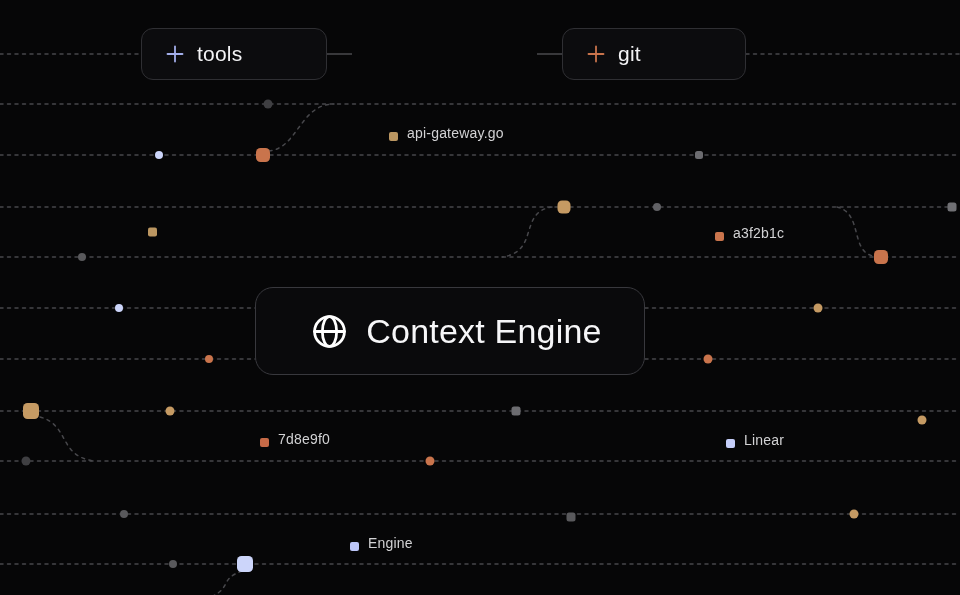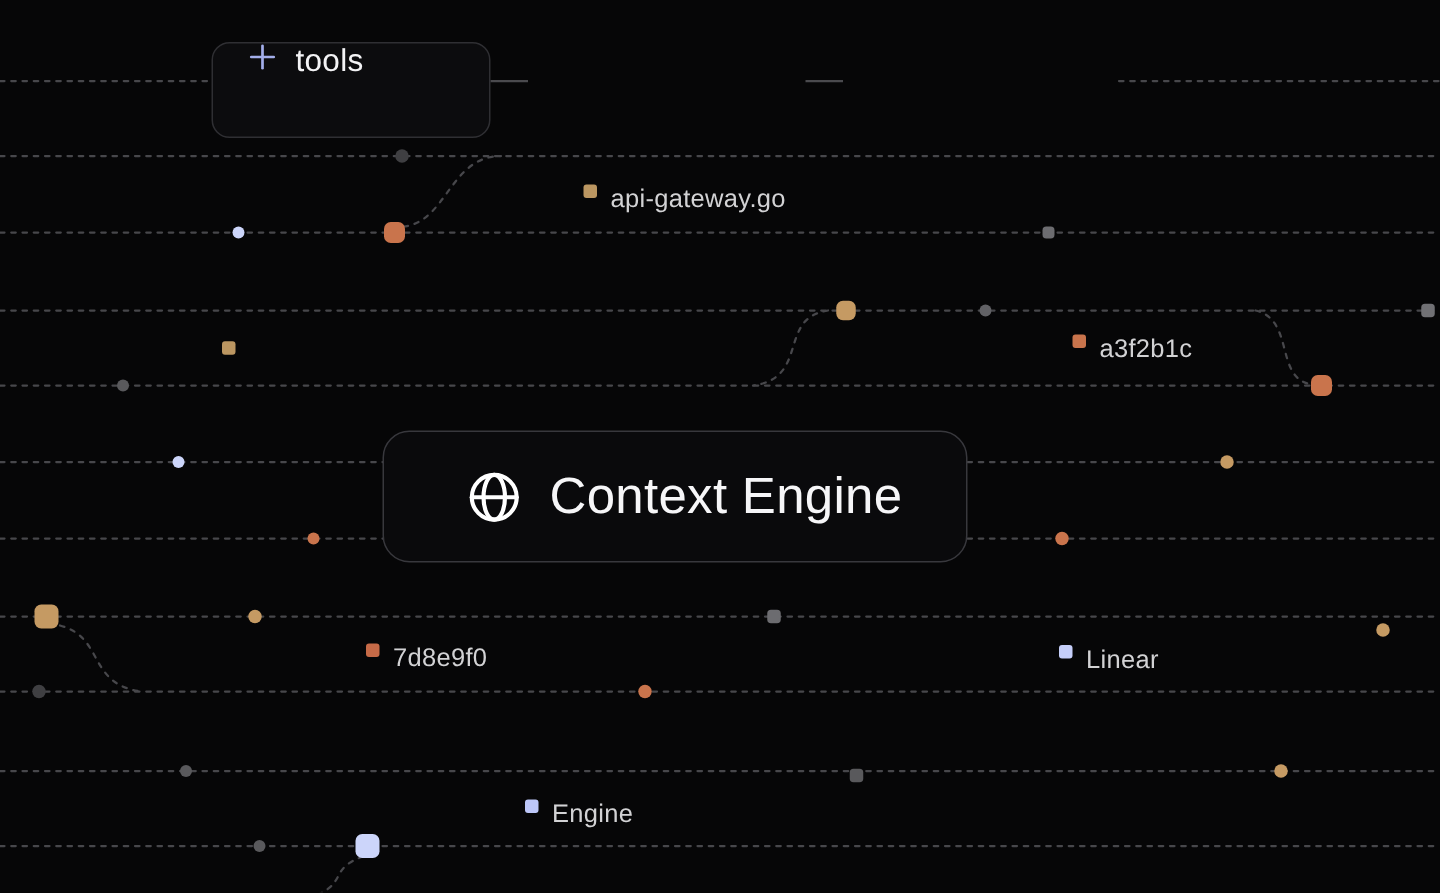--- a/index.html
+++ b/index.html
@@ -7,41 +7,41 @@
     position:relative;width:960px;height:595px;overflow:hidden;
     background:#060607;
     font-family:"Liberation Sans","DejaVu Sans",sans-serif;
   }
   #graph-svg{position:absolute;inset:0;}
   .dash{stroke:#47474b;stroke-width:1.5;stroke-dasharray:3 4.5;fill:none;stroke-linecap:round;}
   .solid{stroke:#4a4a4e;stroke-width:1.5;fill:none;}
 
   
   .chip{
-    position:absolute;top:28px;height:64px;box-sizing:border-box;
+    position:absolute;top:28px;height:52px;box-sizing:border-box;
     background:#0c0c0e;border:1px solid #2f2f33;border-radius:12px;
-    display:flex;gap:13px;padding:0 24px;
+    display:flex;align-items:center;gap:13px;padding:12px 24px;
     color:#f3f3f5;font-size:21px;letter-spacing:.2px;cursor:pointer;
   }
   .chip .plus{stroke-width:1.8;stroke-linecap:round;}
 
   
   .center-btn{
     position:absolute;left:255px;top:287px;width:390px;height:88px;box-sizing:border-box;
     background:#0a0a0c;border:1.5px solid #38383d;border-radius:18px;
     display:flex;align-items:center;justify-content:center;gap:17px;
     color:#f6f6f8;font-size:34px;font-weight:500;letter-spacing:.2px;cursor:pointer;padding-left:12px;
   }
   .center-btn svg{stroke:#ffffff;stroke-width:1.7;fill:none;stroke-linecap:round;}
 
   
   .node-label{
-    position:absolute;display:flex;align-items:flex-start;gap:9px;
+    position:absolute;display:flex;align-items:flex-end;gap:9px;
     transform:translateY(-50%);
-    color:#d2d2d4;font-size:17px;letter-spacing:.2px;white-space:nowrap;
+    color:#d2d2d4;font-size:14px;letter-spacing:.2px;white-space:nowrap;
   }
   .node-label .swatch{width:9px;height:9px;border-radius:2px;display:inline-block;}
 </style>
 </head>
 <body>
 
 <div class="canvas">
 
   <svg id="graph-svg" width="960" height="595" viewBox="0 0 960 595">
       <line x1="0" y1="104" x2="960" y2="104" class="dash"></line>
@@ -91,20 +91,27 @@
 
   <div class="chip" style="left:141px;width:186px;">
     <svg class="plus" width="18" height="18" viewBox="0 0 18 18" style="stroke: rgb(163, 174, 234);">
       <line x1="9" y1="1.5" x2="9" y2="16.5"></line>
         <line x1="1.5" y1="9" x2="16.5" y2="9"></line>
     </svg>
     <span>tools</span>
   </div>
 
 
+  <div class="chip" style="left:562px;width:184px;">
+    <svg class="plus" width="18" height="18" viewBox="0 0 18 18" style="stroke: rgb(201, 116, 76);">
+      <line x1="9" y1="1.5" x2="9" y2="16.5"></line>
+        <line x1="1.5" y1="9" x2="16.5" y2="9"></line>
+    </svg>
+    <span>git</span>
+  </div>
 
   <div class="center-btn">
     <svg width="39" height="39" viewBox="0 0 24 24">
       <circle cx="12" cy="12" r="9.2"></circle>
       <ellipse cx="12" cy="12" rx="4.4" ry="9.2"></ellipse>
       <line x1="2.8" y1="12" x2="21.2" y2="12"></line>
     </svg>
     <span>Context Engine</span>
   </div>
 
@@ -113,25 +120,25 @@
         <span class="swatch" style="background: rgb(187, 150, 97);"></span>
         <span>api-gateway.go</span>
       </div>
       <div class="node-label" style="left: 148px; top: 232px;">
         <span class="swatch" style="background: rgb(187, 150, 97);"></span>
       </div>
       <div class="node-label" style="left: 715px; top: 233px;">
         <span class="swatch" style="background: rgb(201, 116, 76);"></span>
         <span>a3f2b1c</span>
       </div>
-      <div class="node-label" style="left: 244px; top: 439px;">
+      <div class="node-label" style="left: 260px; top: 439px;">
         <span class="swatch" style="background: rgb(198, 106, 71);"></span>
         <span>7d8e9f0</span>
       </div>
-      <div class="node-label" style="left: 706px; top: 440px;">
+      <div class="node-label" style="left: 726px; top: 440px;">
         <span class="swatch" style="background: rgb(197, 206, 249);"></span>
         <span>Linear</span>
       </div>
       <div class="node-label" style="left: 350px; top: 543px;">
         <span class="swatch" style="background: rgb(188, 198, 248);"></span>
         <span>Engine</span>
       </div>
     </div>
 
 </div>

